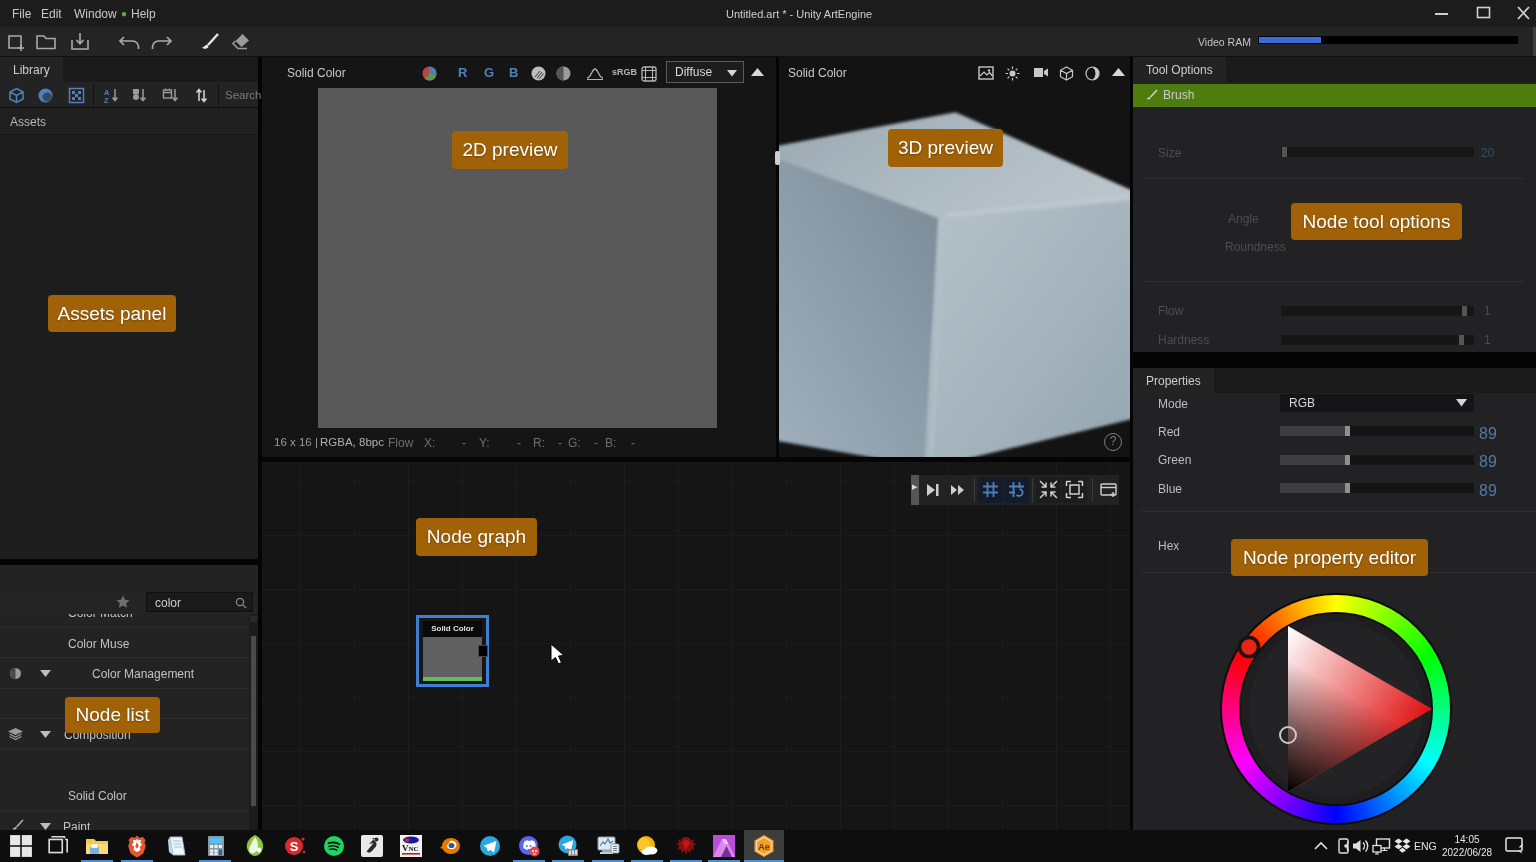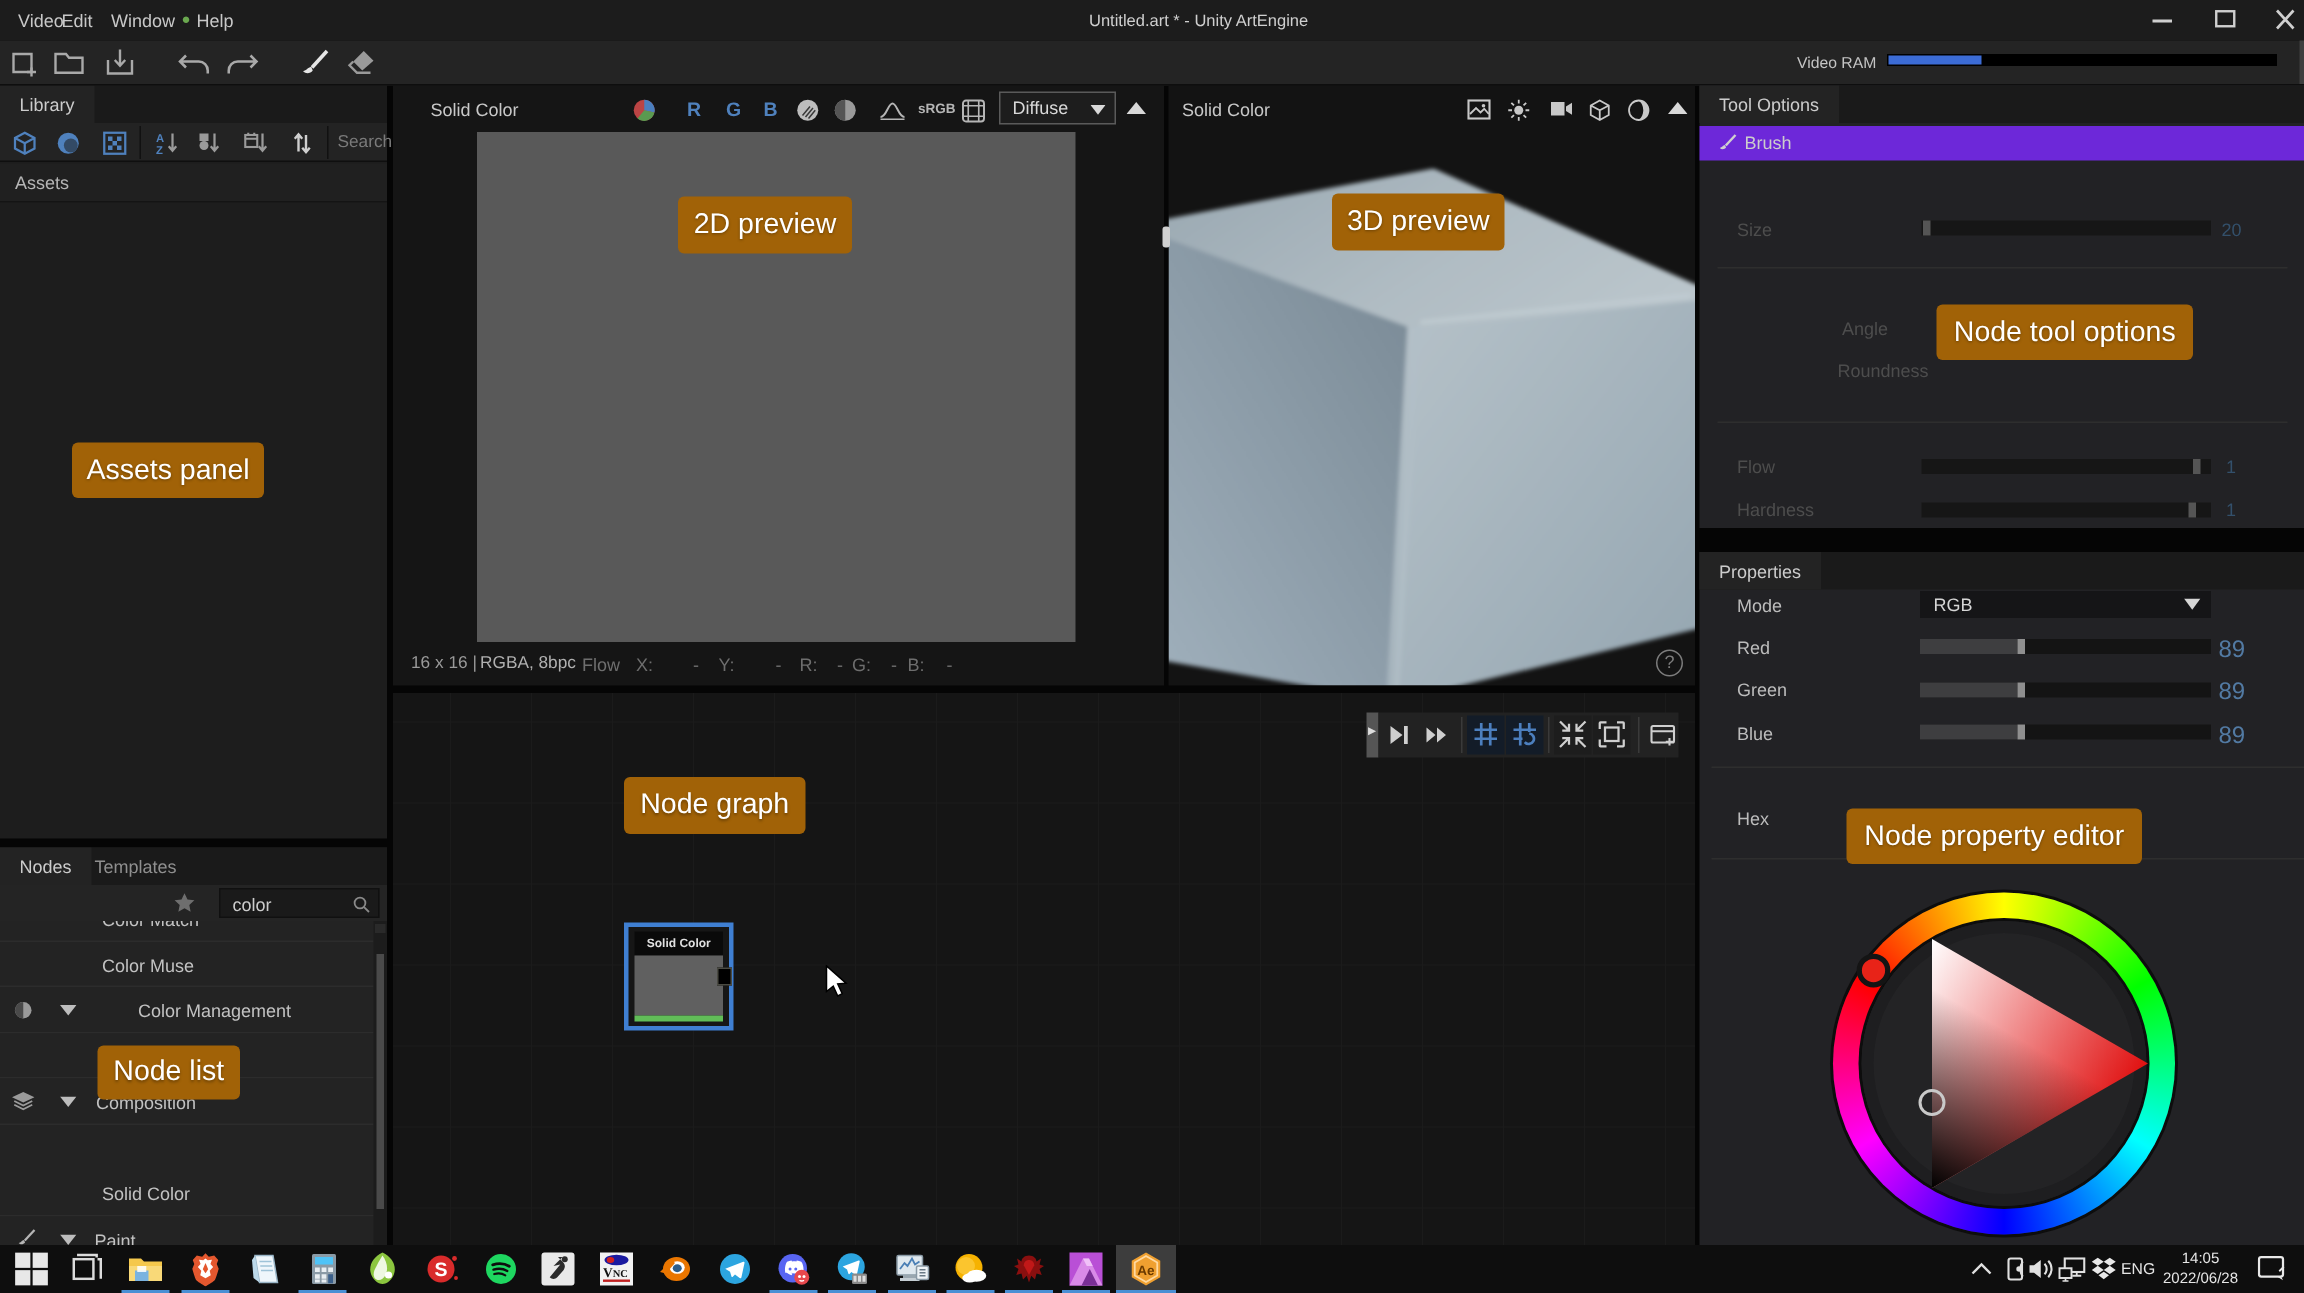--- a/index.html
+++ b/index.html
@@ -31,21 +31,21 @@
 .hicon { position:absolute; top:9px; }
 .st { position:absolute; top:8px; }
 .tk { position:absolute; top:4px; width:24px; height:24px; }
 .ul { position:absolute; top:30px; height:2px; width:32px; background:#4a8fd4; }
 </style>
 </head>
 <body>
 <div id="app">
 
   <div id="titlebar" class="abs">
-    <span class="menu" style="left:12px;">Video</span>
+    <span class="menu" style="left:12px;">File</span>
     <span class="menu" style="left:41px;">Edit</span>
     <span class="menu" style="left:74px;">Window</span>
     <span class="menu" style="left:121px;color:#6aa84f;font-size:10px;top:8px;">●</span>
     <span class="menu" style="left:131px;">Help</span>
     <span id="title-center">Untitled.art * - Unity ArtEngine</span>
     <svg class="abs" style="left:1430px;top:0;" width="106" height="27" viewBox="0 0 106 27">
       <rect x="5" y="13" width="13" height="2" fill="#cfcfcf"></rect>
       <rect x="47.5" y="7.5" width="12" height="10" fill="none" stroke="#cfcfcf" stroke-width="1.6"></rect>
       <path d="M88 7 L99 19 M99 7 L88 19" stroke="#cfcfcf" stroke-width="1.8"></path>
     </svg>
@@ -121,24 +121,20 @@
         <path d="M6.5 11 l-2.5 2.5 5 5 h9" stroke="#9a9a9a" stroke-width="1.6" fill="none"></path>
       </svg>
     <span class="abs" style="left:1198px;top:9px;font-size:10.5px;color:#c4c4c4;">Video RAM</span>
     <div class="abs" style="left:1258px;top:9px;width:260px;height:8px;background:#000;">
       <div style="position:absolute;left:1px;top:1px;width:62px;height:6px;background:#3c6cd6;"></div>
     </div>
     <div class="abs" style="left:1533px;top:0px;width:3px;height:29px;background:#3f3f3f;"></div>
   </div>
 
   <div class="abs" id="nodespanel" style="left:0;top:565px;width:258px;height:265px;background:#232323;">
-    <div class="tabbar" style="left:0;top:0;width:258px;height:25px;">
-        <div class="tab" style="left:0;">Nodes</div>
-        <div class="tab inactive" style="left:50px;">Templates</div>
-      </div>
     <div class="abs" style="left:0;top:25px;width:258px;height:24px;background:#242424;">
       <svg class="abs" style="left:115px;top:4px;" width="16" height="16" viewBox="0 0 16 16">
           <path d="M8 1.5 l2 4.2 4.6.5 -3.4 3.1 .9 4.5 -4.1-2.3 -4.1 2.3 .9-4.5 -3.4-3.1 4.6-.5 z" fill="#6e6e6e"></path>
         </svg>
       <div class="abs" style="left:146px;top:2px;width:107px;height:20px;background:#1a1a1a;border:1px solid #101010;">
         <span style="position:absolute;left:8px;top:3px;color:#cccccc;font-size:12px;">color</span>
         <svg style="position:absolute;right:4px;top:3px;" width="14" height="14" viewBox="0 0 14 14">
             <circle cx="6" cy="6" r="3.6" fill="none" stroke="#8a8a8a" stroke-width="1.2"></circle>
             <path d="M8.7 8.7 L12 12" stroke="#8a8a8a" stroke-width="1.2"></path>
           </svg>
@@ -374,21 +370,21 @@
     <div class="lbl" style="left:154px;top:56px;width:121px;height:38px;">Node graph</div>
     <svg class="abs" style="left:288px;top:181px;" width="16" height="24" viewBox="0 0 16 24">
         <path d="M1 1 L1 18 L5.5 14.5 L8.5 21 L11.5 19.5 L8.5 13 L14 12.5 Z" fill="#fff" stroke="#000" stroke-width="1"></path>
       </svg>
   </div>
 
   <div class="abs" id="tooloptions" style="left:1133px;top:57px;width:403px;height:295px;background:#222225;">
     <div class="tabbar" style="left:0;top:0;width:403px;height:25px;">
         <div class="tab" style="left:0;">Tool Options</div>
       </div>
-    <div class="abs" style="left:0;top:27px;width:403px;height:23px;background:#6d28d9;">
+    <div class="abs" style="left:0;top:27px;width:403px;height:23px;background:#4d7c0f;">
       <svg class="abs" style="left:11px;top:4px;" width="15" height="15" viewBox="0 0 15 15">
           <path d="M13 2 L6.5 9" stroke="#d0d0d0" stroke-width="1.6"></path>
           <path d="M6 8.7 c-1.6 0.3 -1.9 1.6 -3.5 1.9 1.3 1.3 3.2 1 4.2-0.3 z" fill="#d0d0d0"></path>
         </svg>
       <span class="abs" style="left:30px;top:4px;font-size:12px;color:#cccccc;">Brush</span>
     </div>
     <span class="dimlbl" style="left:25px;top:89px;">Size</span>
     <div class="slider" style="left:148px;top:90px;width:193px;">
         <div class="sliderhandle" style="left:1px;background:#555;"></div>
       </div>

